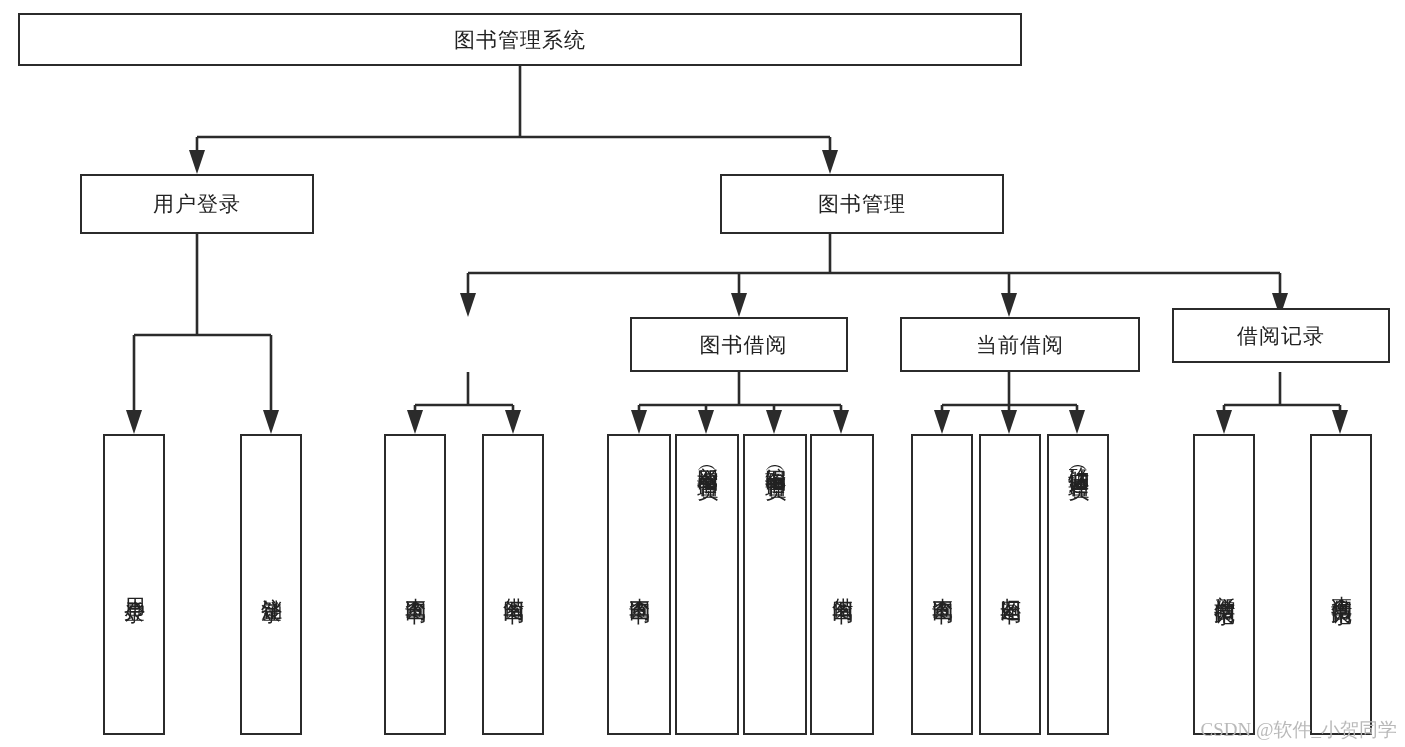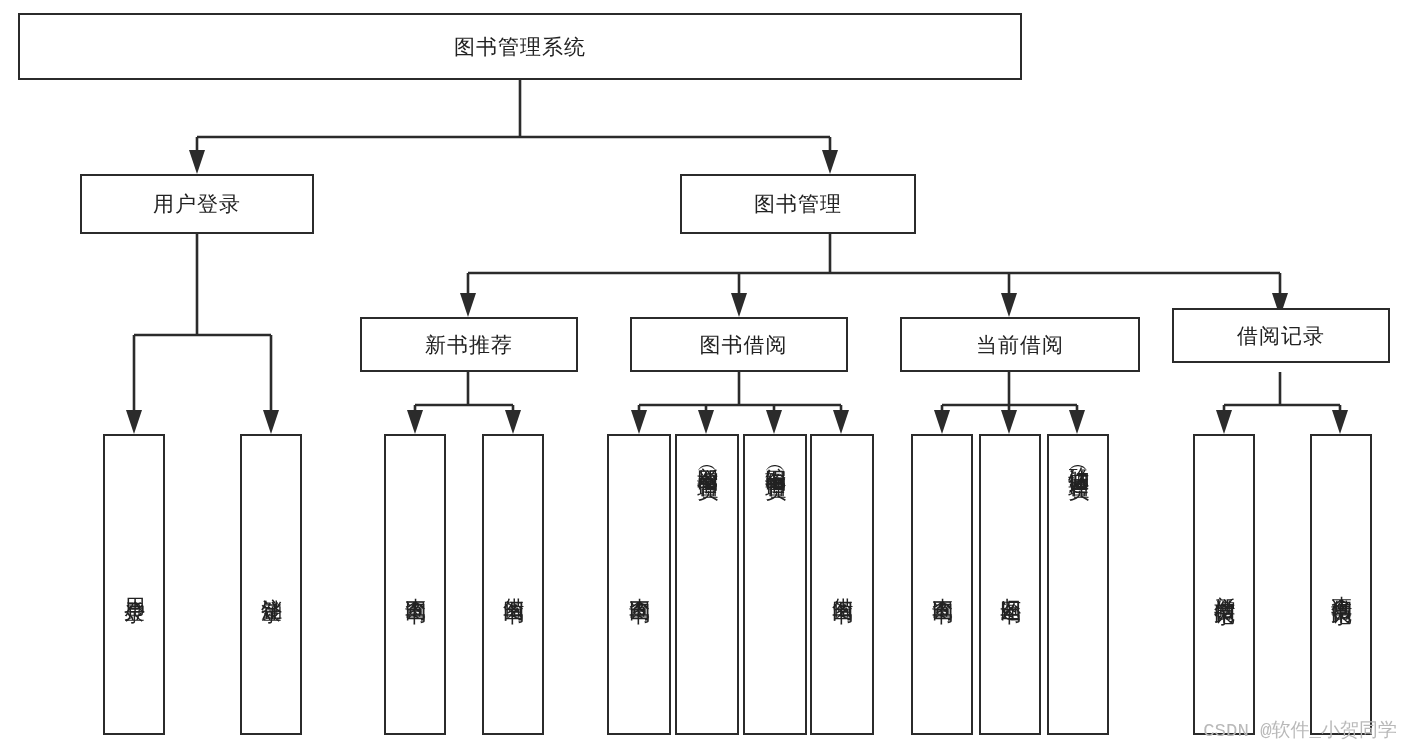--- a/index.html
+++ b/index.html
@@ -70,21 +70,21 @@
     fill: #2b2b2b;
   }
   
   #watermark {
     position: absolute;
     right: 8px;
     bottom: 4px;
     font-size: 19px;
     color: #b9b9b9;
     white-space: nowrap;
-    font-family: Liberation Mono, monospace;
+    font-family: Liberation Serif, serif;
   }
 </style>
 </head>
 <body>
 
 <div id="stage">
 
   <svg id="wires" viewBox="0 0 1405 747" width="1405" height="747">
 
     <line x1="520" y1="66" x2="520" y2="137"></line>
@@ -142,34 +142,31 @@
     <polygon points="1069,410 1085,410 1077,434"></polygon>
 
     <line x1="1280" y1="372" x2="1280" y2="405"></line>
     <line x1="1224" y1="405" x2="1340" y2="405"></line>
     <line x1="1224" y1="405" x2="1224" y2="412"></line>
     <polygon points="1216,410 1232,410 1224,434"></polygon>
     <line x1="1340" y1="405" x2="1340" y2="412"></line>
     <polygon points="1332,410 1348,410 1340,434"></polygon>
   </svg>
 
-  <div class="node horiz" style="left:18px; top:13px; width:1004px; height:67px;">
+  <div class="node horiz" style="left:18px; top:13px; width:1004px; height:53px;">
     <span>图书管理系统</span>
   </div>
 
   <div class="node horiz" style="left:80px; top:174px; width:234px; height:60px;">
     <span>用户登录</span>
   </div>
-  <div class="node horiz" style="left:680px; top:174px; width:236px; height:60px;">
+  <div class="node horiz" style="left:720px; top:174px; width:284px; height:60px;">
     <span>图书管理</span>
   </div>
 
-  <div class="node horiz" style="left:360px; top:317px; width:218px; height:55px;">
-    <span>新书推荐</span>
-  </div>
   <div class="node horiz" style="left:630px; top:317px; width:218px; height:55px;padding-left:9px;">
     <span>图书借阅</span>
   </div>
   <div class="node horiz" style="left:900px; top:317px; width:240px; height:55px;">
     <span>当前借阅</span>
   </div>
   <div class="node horiz" style="left:1172px; top:308px; width:218px; height:55px;">
     <span>借阅记录</span>
   </div>
 

